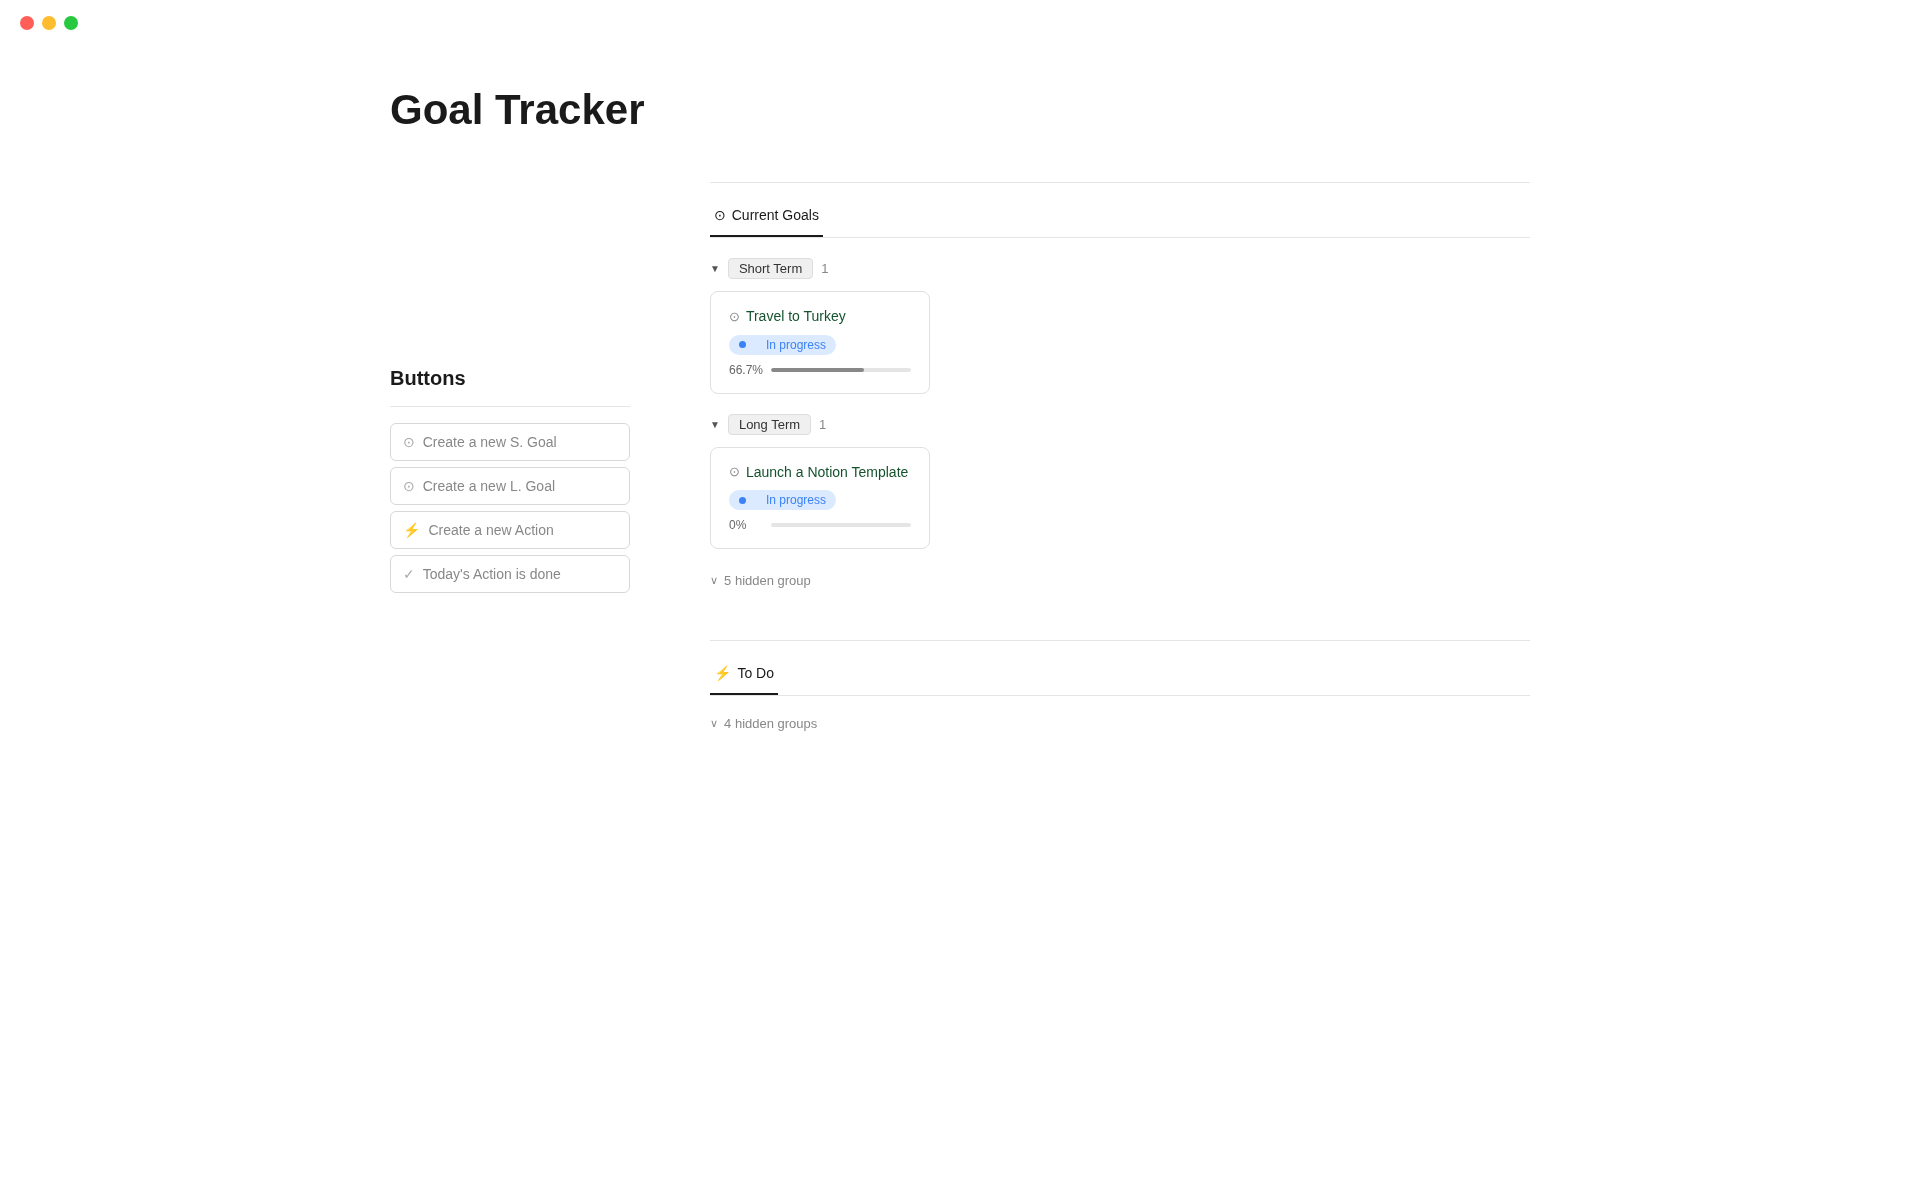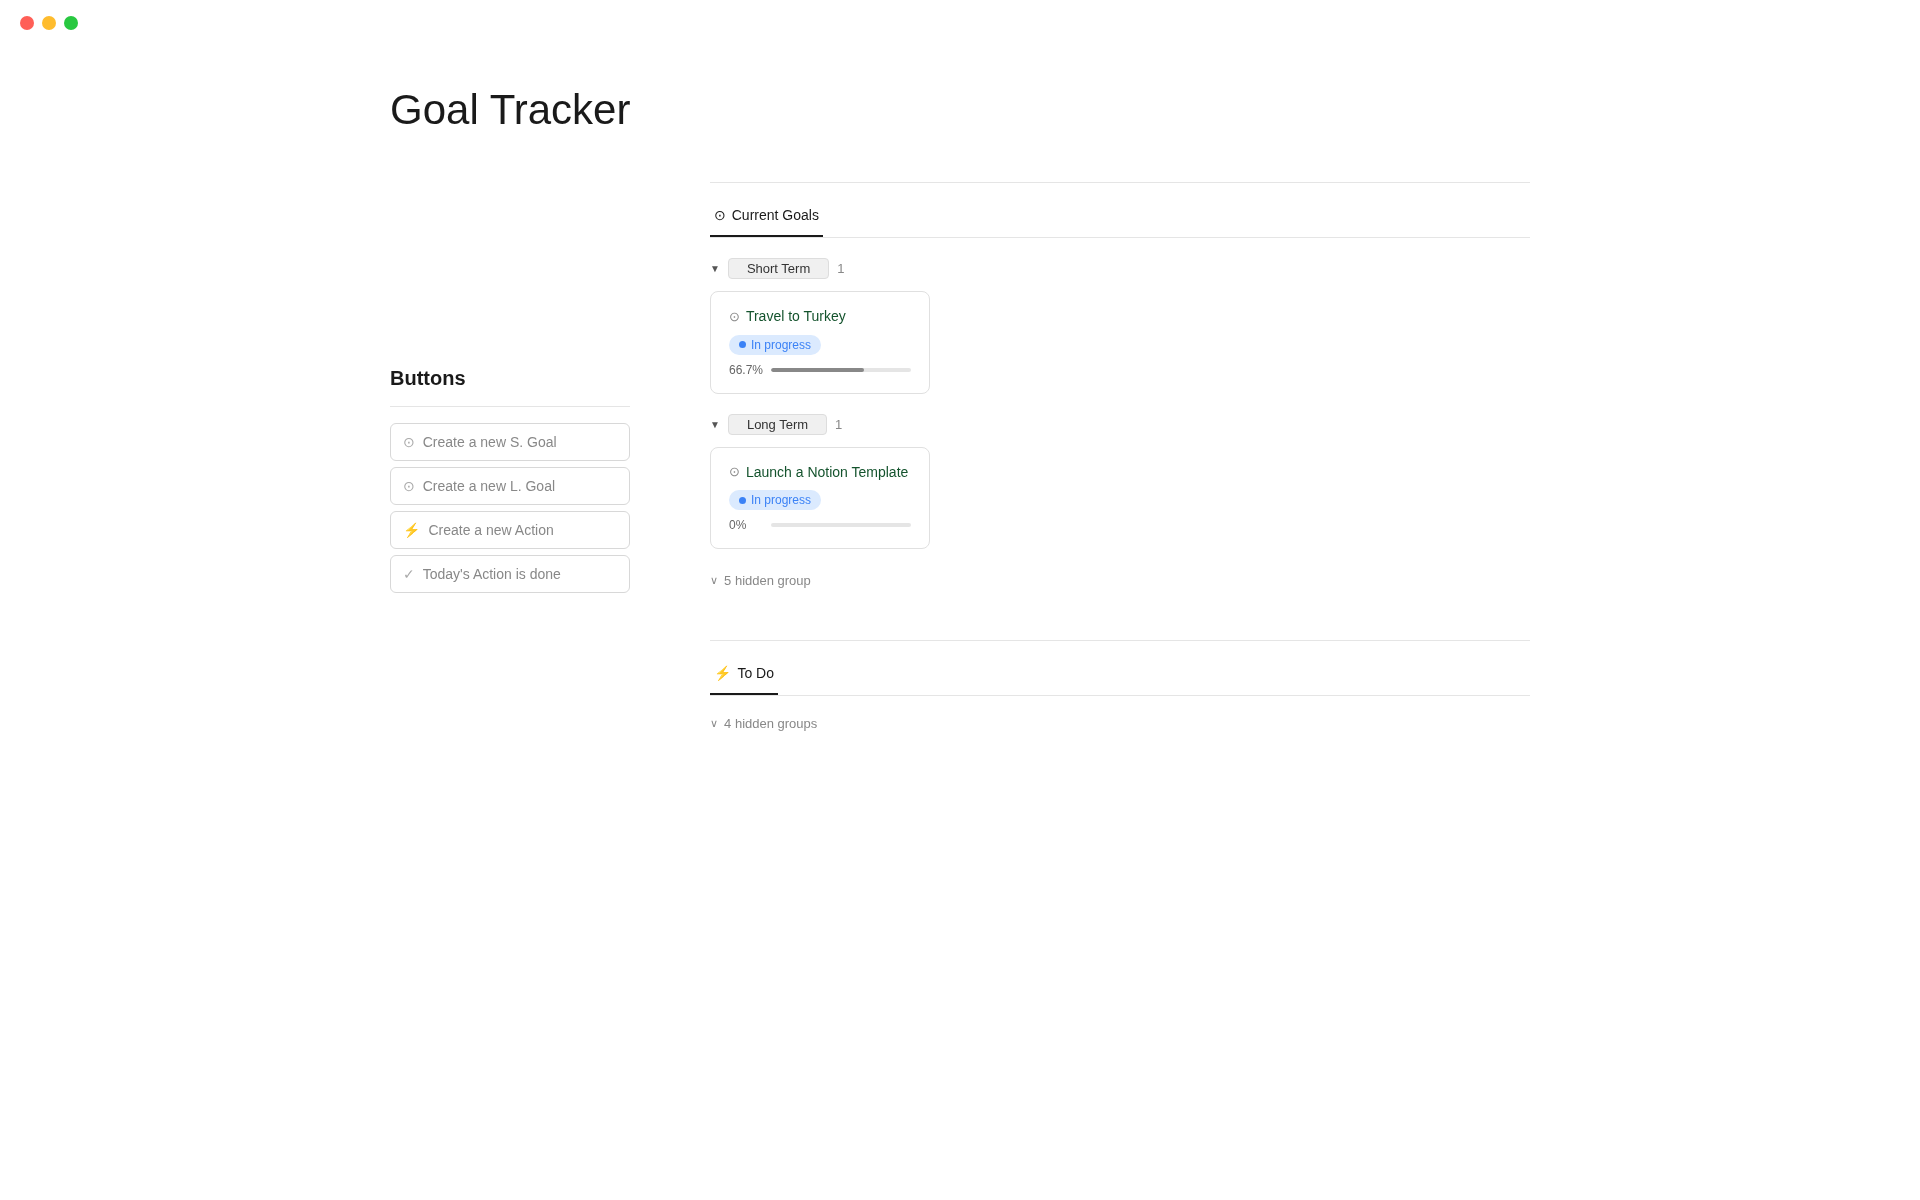--- a/index.html
+++ b/index.html
@@ -28,21 +28,21 @@
 
     
     .main-content {
       max-width: 1300px;
       margin: 0 auto;
       padding: 40px 80px 60px 80px;
     }
 
     .page-title {
       font-size: 42px;
-      font-weight: 400;
+      font-weight: 700;
       color: #1a1a1a;
       margin-bottom: 48px;
     }
 
     .two-col {
       display: flex;
       gap: 80px;
       align-items: center;
     }
 
@@ -147,21 +147,21 @@
     }
     .group-toggle {
       font-size: 10px;
       color: #555;
       cursor: pointer;
     }
     .group-label {
       background: #f0f0f0;
       border: 1px solid #ddd;
       border-radius: 4px;
-      padding: 2px 18px;
+      padding: 2px 10px;
       font-size: 13px;
       font-weight: 500;
       color: #333;
     }
     .group-count {
       font-size: 13px;
       color: #888;
     }
 
     
@@ -185,21 +185,21 @@
       font-size: 13px;
     }
     .goal-card-title {
       font-size: 14px;
       font-weight: 500;
       color: #14532d;
     }
     .status-badge {
       display: inline-flex;
       align-items: center;
-      gap: 5px;
+      gap: 20px;
       background: #dbeafe;
       color: #3b82f6;
       border-radius: 20px;
       padding: 3px 10px;
       font-size: 12px;
       font-weight: 500;
       margin-bottom: 8px;
     }
     .status-dot {
       width: 7px;

